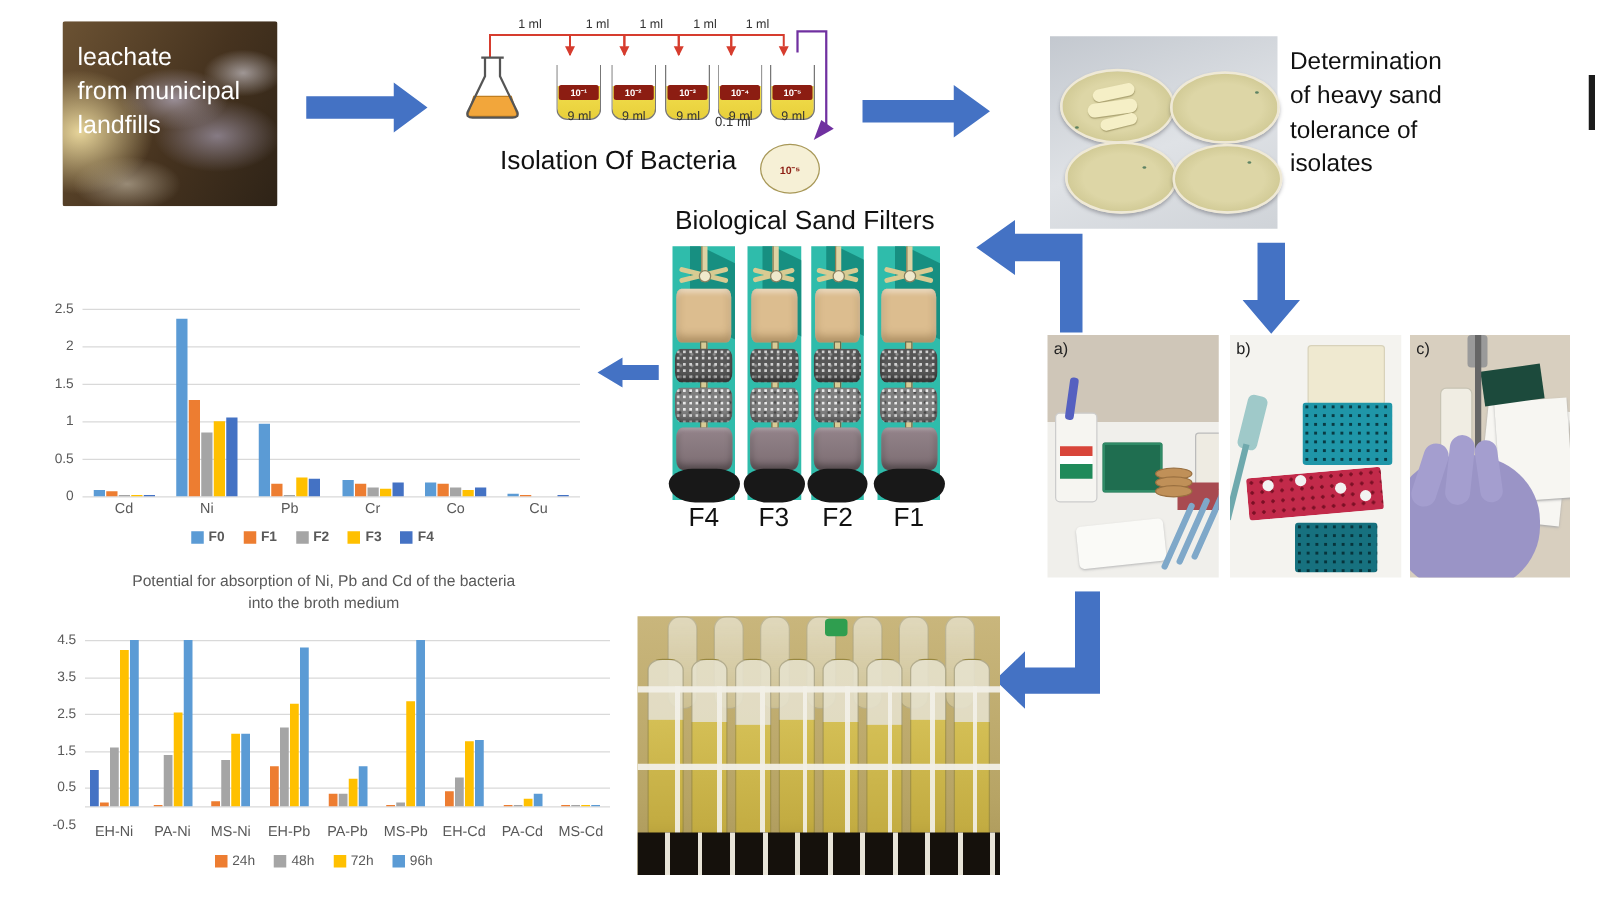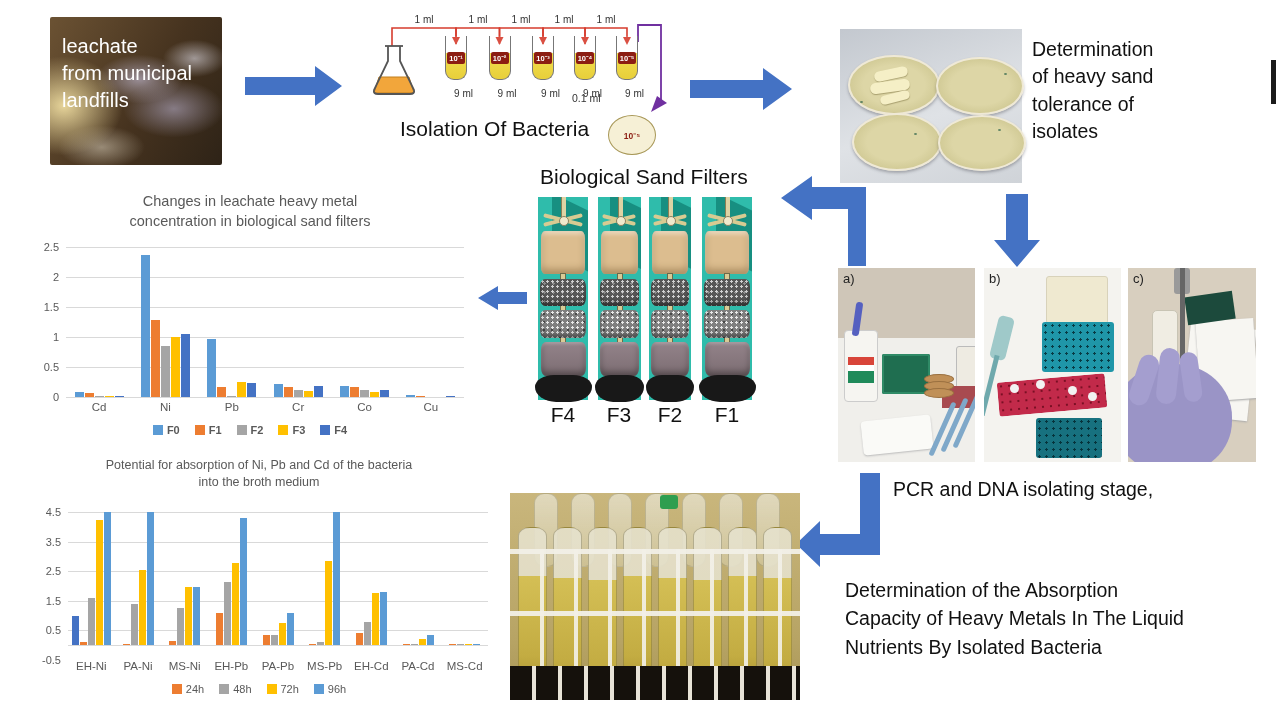--- a/index.html
+++ b/index.html
@@ -24,21 +24,21 @@
   .leachate-caption{position:absolute;left:12px;top:16px;color:#fff;font-size:20px;line-height:1.35;white-space:pre-line}
 
   
   .dilution{left:352px;top:12px;width:334px;height:152px;position:absolute}
   .dilution svg.overlay{position:absolute;left:0;top:0}
   .overlay path.red{stroke:var(--transfer-red);stroke-width:1.6;fill:none}
   .overlay polygon.red{fill:var(--transfer-red)}
   .overlay path.purple{stroke:var(--loop-purple);stroke-width:1.8;fill:none}
   .overlay polygon.purple{fill:var(--loop-purple)}
   .tlabel{position:absolute;font-size:10px;color:#333;width:34px;text-align:center;top:2px}
-  .tube{position:absolute;top:24px;width:22px;height:44px;border:1.5px solid #777;border-top:none;
+  .tube{position:absolute;top:40px;width:36px;height:44px;border:1.5px solid #777;border-top:none;
         border-radius:0 0 9px 9px;background:linear-gradient(rgba(255,255,255,.1) 40%, #f2df4e 40%, #e8cf3a);box-sizing:border-box}
   .tube .chip{position:absolute;left:1px;right:1px;top:16px;background:#8c1d12;color:#fff;font-size:7.5px;
         text-align:center;border-radius:2px;padding:1px 0;font-weight:bold}
   .vol{position:absolute;top:76px;width:34px;text-align:right;font-size:10px;color:#333}
   .flasksvg{position:absolute}
   .final-transfer{position:absolute;left:220px;top:80px;font-size:10.5px;color:#333;width:52px}
   .plate{position:absolute;left:256px;top:103px;width:46px;height:38px;border-radius:50%;
          background:#f6f0d6;border:1.5px solid #a89858;display:flex;align-items:center;justify-content:center}
   .plate span{font-size:8.5px;font-weight:bold;color:#8c1d12}
   .isolation-caption{position:absolute;left:400px;top:117px;font-size:21px;color:#111}
@@ -377,22 +377,20 @@
       </div>
     </div>
   <div id="filter-labels">
       <div class="flabel" style="left: 541px;">F4</div>
       <div class="flabel" style="left: 597px;">F3</div>
       <div class="flabel" style="left: 648px;">F2</div>
       <div class="flabel" style="left: 705px;">F1</div>
     </div>
 
   <div class="chart c1" id="chart1">
-      <div class="chart-title">Changes in leachate heavy metal
-concentration in biological sand filters</div>
       <div class="ytick" style="top: 201px; left: 0px; width: 31px;">0</div>
       <div class="gridline" style="top: 177px; left: 38px; width: 398px;"></div>
       <div class="ytick" style="top: 171px; left: 0px; width: 31px;">0.5</div>
       <div class="gridline" style="top: 147px; left: 38px; width: 398px;"></div>
       <div class="ytick" style="top: 141px; left: 0px; width: 31px;">1</div>
       <div class="gridline" style="top: 117px; left: 38px; width: 398px;"></div>
       <div class="ytick" style="top: 111px; left: 0px; width: 31px;">1.5</div>
       <div class="gridline" style="top: 87px; left: 38px; width: 398px;"></div>
       <div class="ytick" style="top: 81px; left: 0px; width: 31px;">2</div>
       <div class="gridline" style="top: 57px; left: 38px; width: 398px;"></div>
@@ -552,19 +550,15 @@
       <div class="ftube" style="left: 183px; top: 34px; width: 27px; height: 162px;"></div>
       <div class="ftube" style="left: 218px; top: 34px; width: 27px; height: 150px;"></div>
       <div class="ftube" style="left: 253px; top: 34px; width: 27px; height: 156px;"></div>
       <div class="wirecols"></div>
       <div class="wirebar" style="top: 56px;"></div>
       <div class="wirebar" style="top: 118px;"></div>
       <div class="shelf"></div>
       <div class="gcap"></div>
     </div>
 
-  <div class="pcr-text">PCR and DNA isolating stage,</div>
-  <div class="absorption-text">Determination of the Absorption
-Capacity of Heavy Metals In The Liquid
-Nutrients By Isolated Bacteria</div>
 
   <div class="edge-artifact"></div>
 </div>
 
 </body></html>

